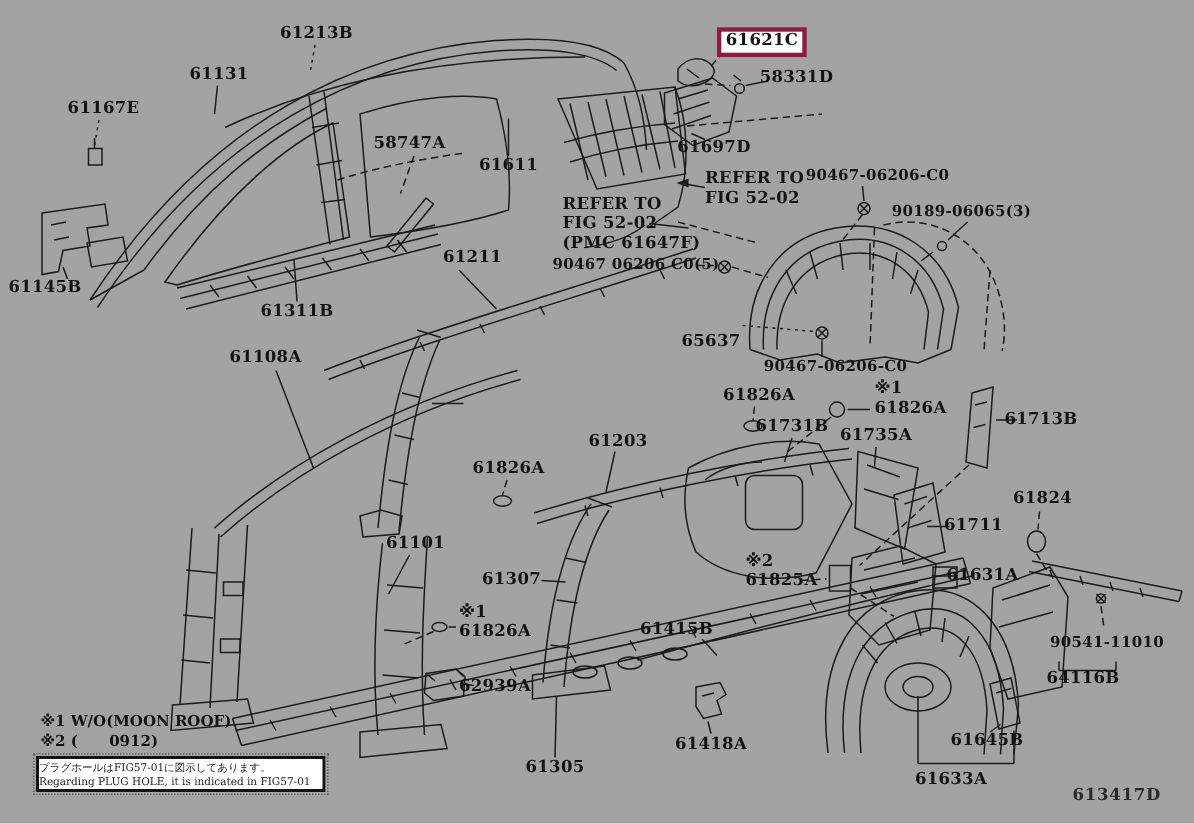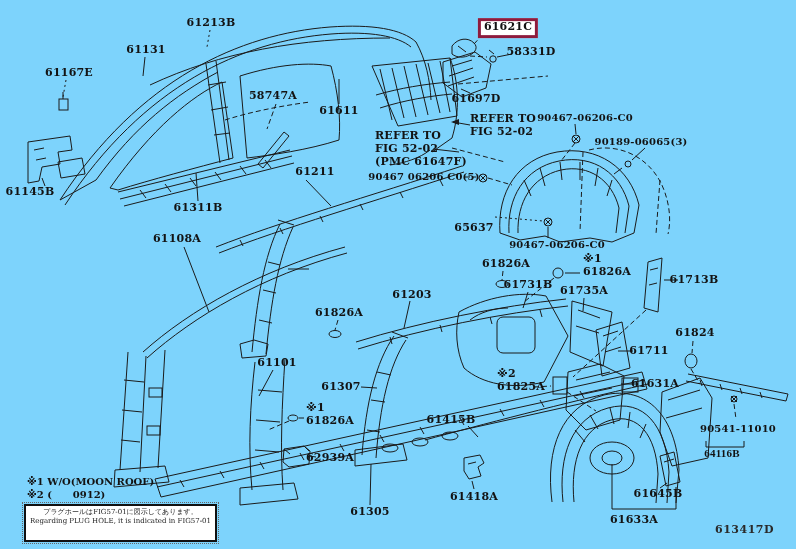--- a/index.html
+++ b/index.html
@@ -1,31 +1,31 @@
 <!DOCTYPE html>
 <html><head>
 <meta charset="utf-8">
 <style>
   html,body{margin:0;padding:0;background:#fff;}
-  .stage{position:relative;width:796px;height:549px;background:#7dd3fc;overflow:hidden;
+  .stage{position:relative;width:796px;height:549px;background:#a3a3a3;overflow:hidden;
          font-family:"DejaVu Serif","DejaVu Sans",serif;}
   .art{position:absolute;left:0;top:0;}
   .art path,.art rect,.art circle,.art ellipse,.art polyline{stroke:#1b1b1b;fill:none;stroke-width:1;}
   .art .dash{stroke-dasharray:5 3;}
   .art .dot{stroke-dasharray:2 3;}
   .art .arrow{fill:#1b1b1b;stroke:none;}
   .lbl{position:absolute;font-weight:bold;font-size:11px;line-height:1.16;color:#131313;
        white-space:nowrap;text-align:center;transform:translate(-50%,-50%);letter-spacing:.2px;}
   .lbl.sm{font-size:10px;}
   .lbl.tl{transform:none;text-align:left;}
   .lbl.boxed{border:3px solid #84cc16;background:#fff;padding:0 3px 1px 3px;}
   .legend-line{position:absolute;font-weight:bold;font-size:10px;color:#131313;white-space:pre;}
-  .note-box{position:absolute;left:24px;top:504px;width:193px;height:38px;box-sizing:border-box;
+  .note-box{position:absolute;left:24px;top:504px;width:193px;height:24px;box-sizing:border-box;
             border:2px solid #111;outline:1px dotted #666;outline-offset:1px;background:#fff;
-            text-align:center;padding-top:2px;}
+            text-align:left;padding-top:2px;}
   .note-jp{font-size:7px;line-height:1.25;color:#222;}
   .note-en{font-size:7px;line-height:1.25;color:#222;}
   .note-ref{font-weight:bold;font-size:10px;letter-spacing:1px;color:#111;}
   .corner-code{position:absolute;left:696px;top:523px;width:78px;text-align:right;
                font-weight:bold;font-size:11px;color:#2a2a2a;letter-spacing:.5px;}
 </style>
 </head>
 <body>
 
 <div class="stage">
@@ -355,21 +355,21 @@
       </div>
       <div class="lbl" style="left: 451px; top: 420px;">
         <div>61415B</div>
       </div>
       <div class="lbl" style="left: 330px; top: 458px;">
         <div>62939A</div>
       </div>
       <div class="lbl sm" style="left: 738px; top: 429px;">
         <div>90541-11010</div>
       </div>
-      <div class="lbl" style="left: 722px; top: 453px; font-family: Liberation Serif, serif;">
+      <div class="lbl" style="left: 722px; top: 453px;">
         <div>64116B</div>
       </div>
       <div class="lbl" style="left: 474px; top: 497px; text-align: right;">
         <div>61418A</div>
       </div>
       <div class="lbl" style="left: 370px; top: 512px;">
         <div>61305</div>
       </div>
       <div class="lbl" style="left: 658px; top: 494px;">
         <div>61645B</div>

